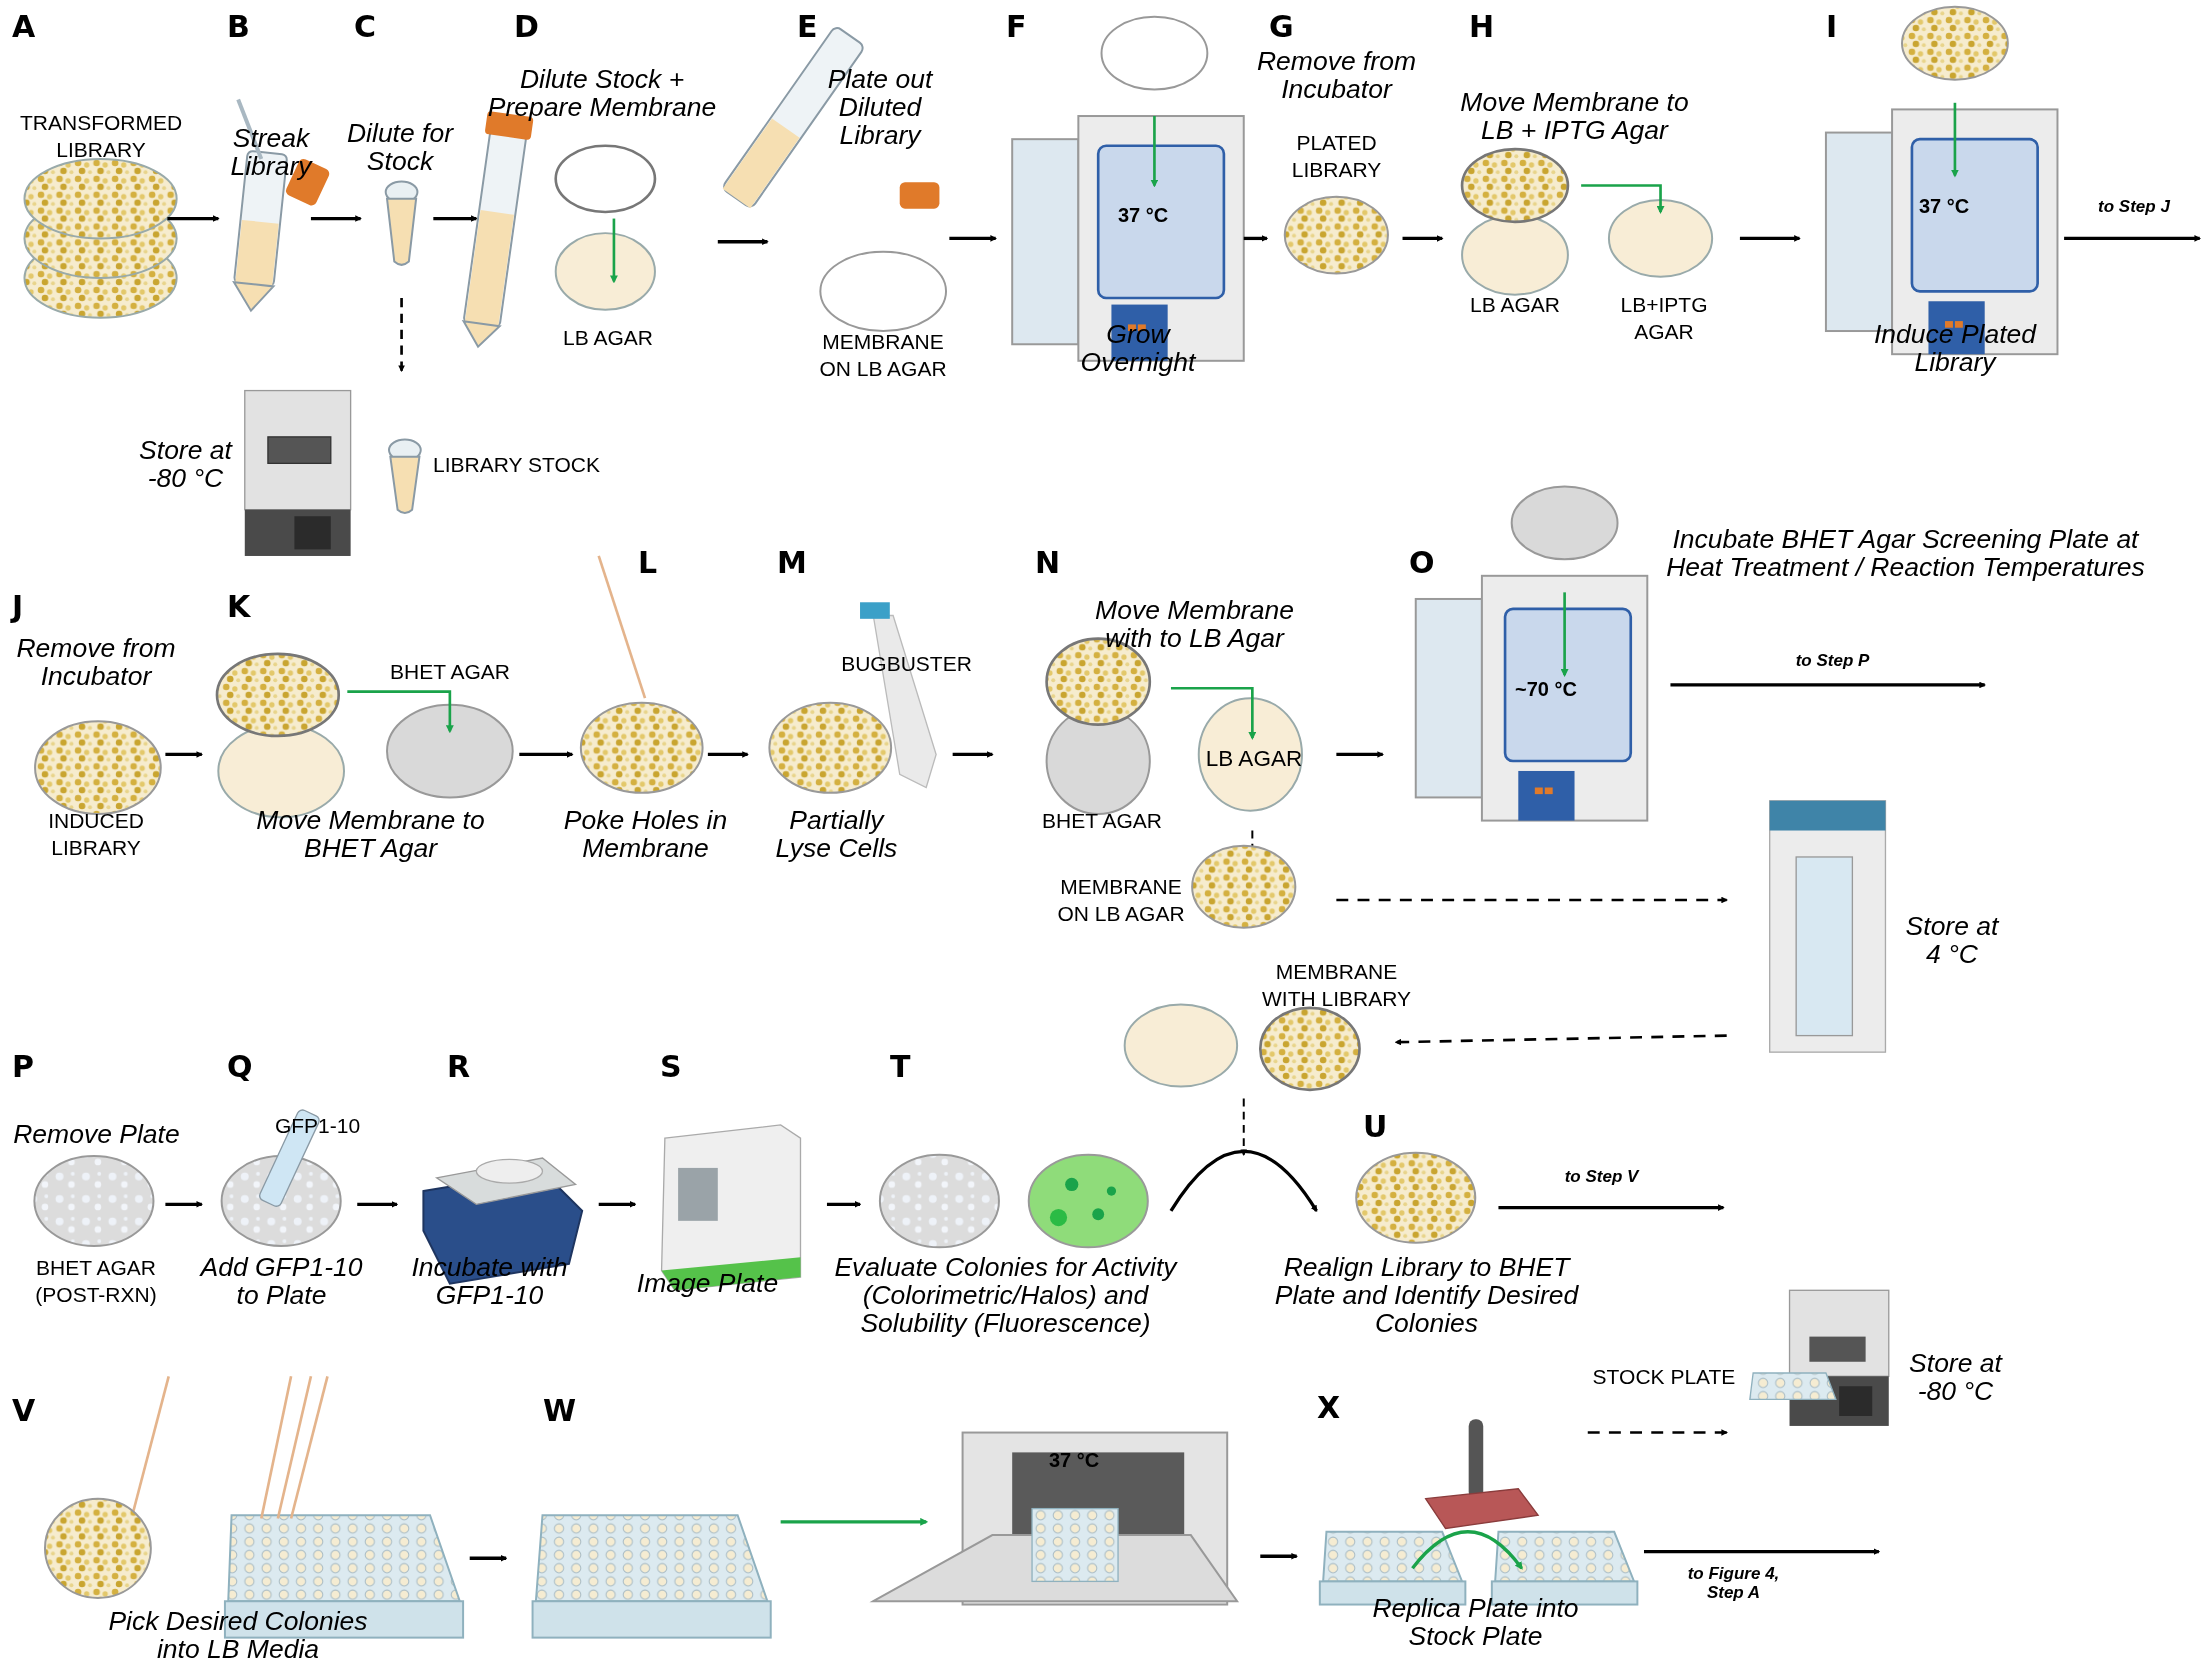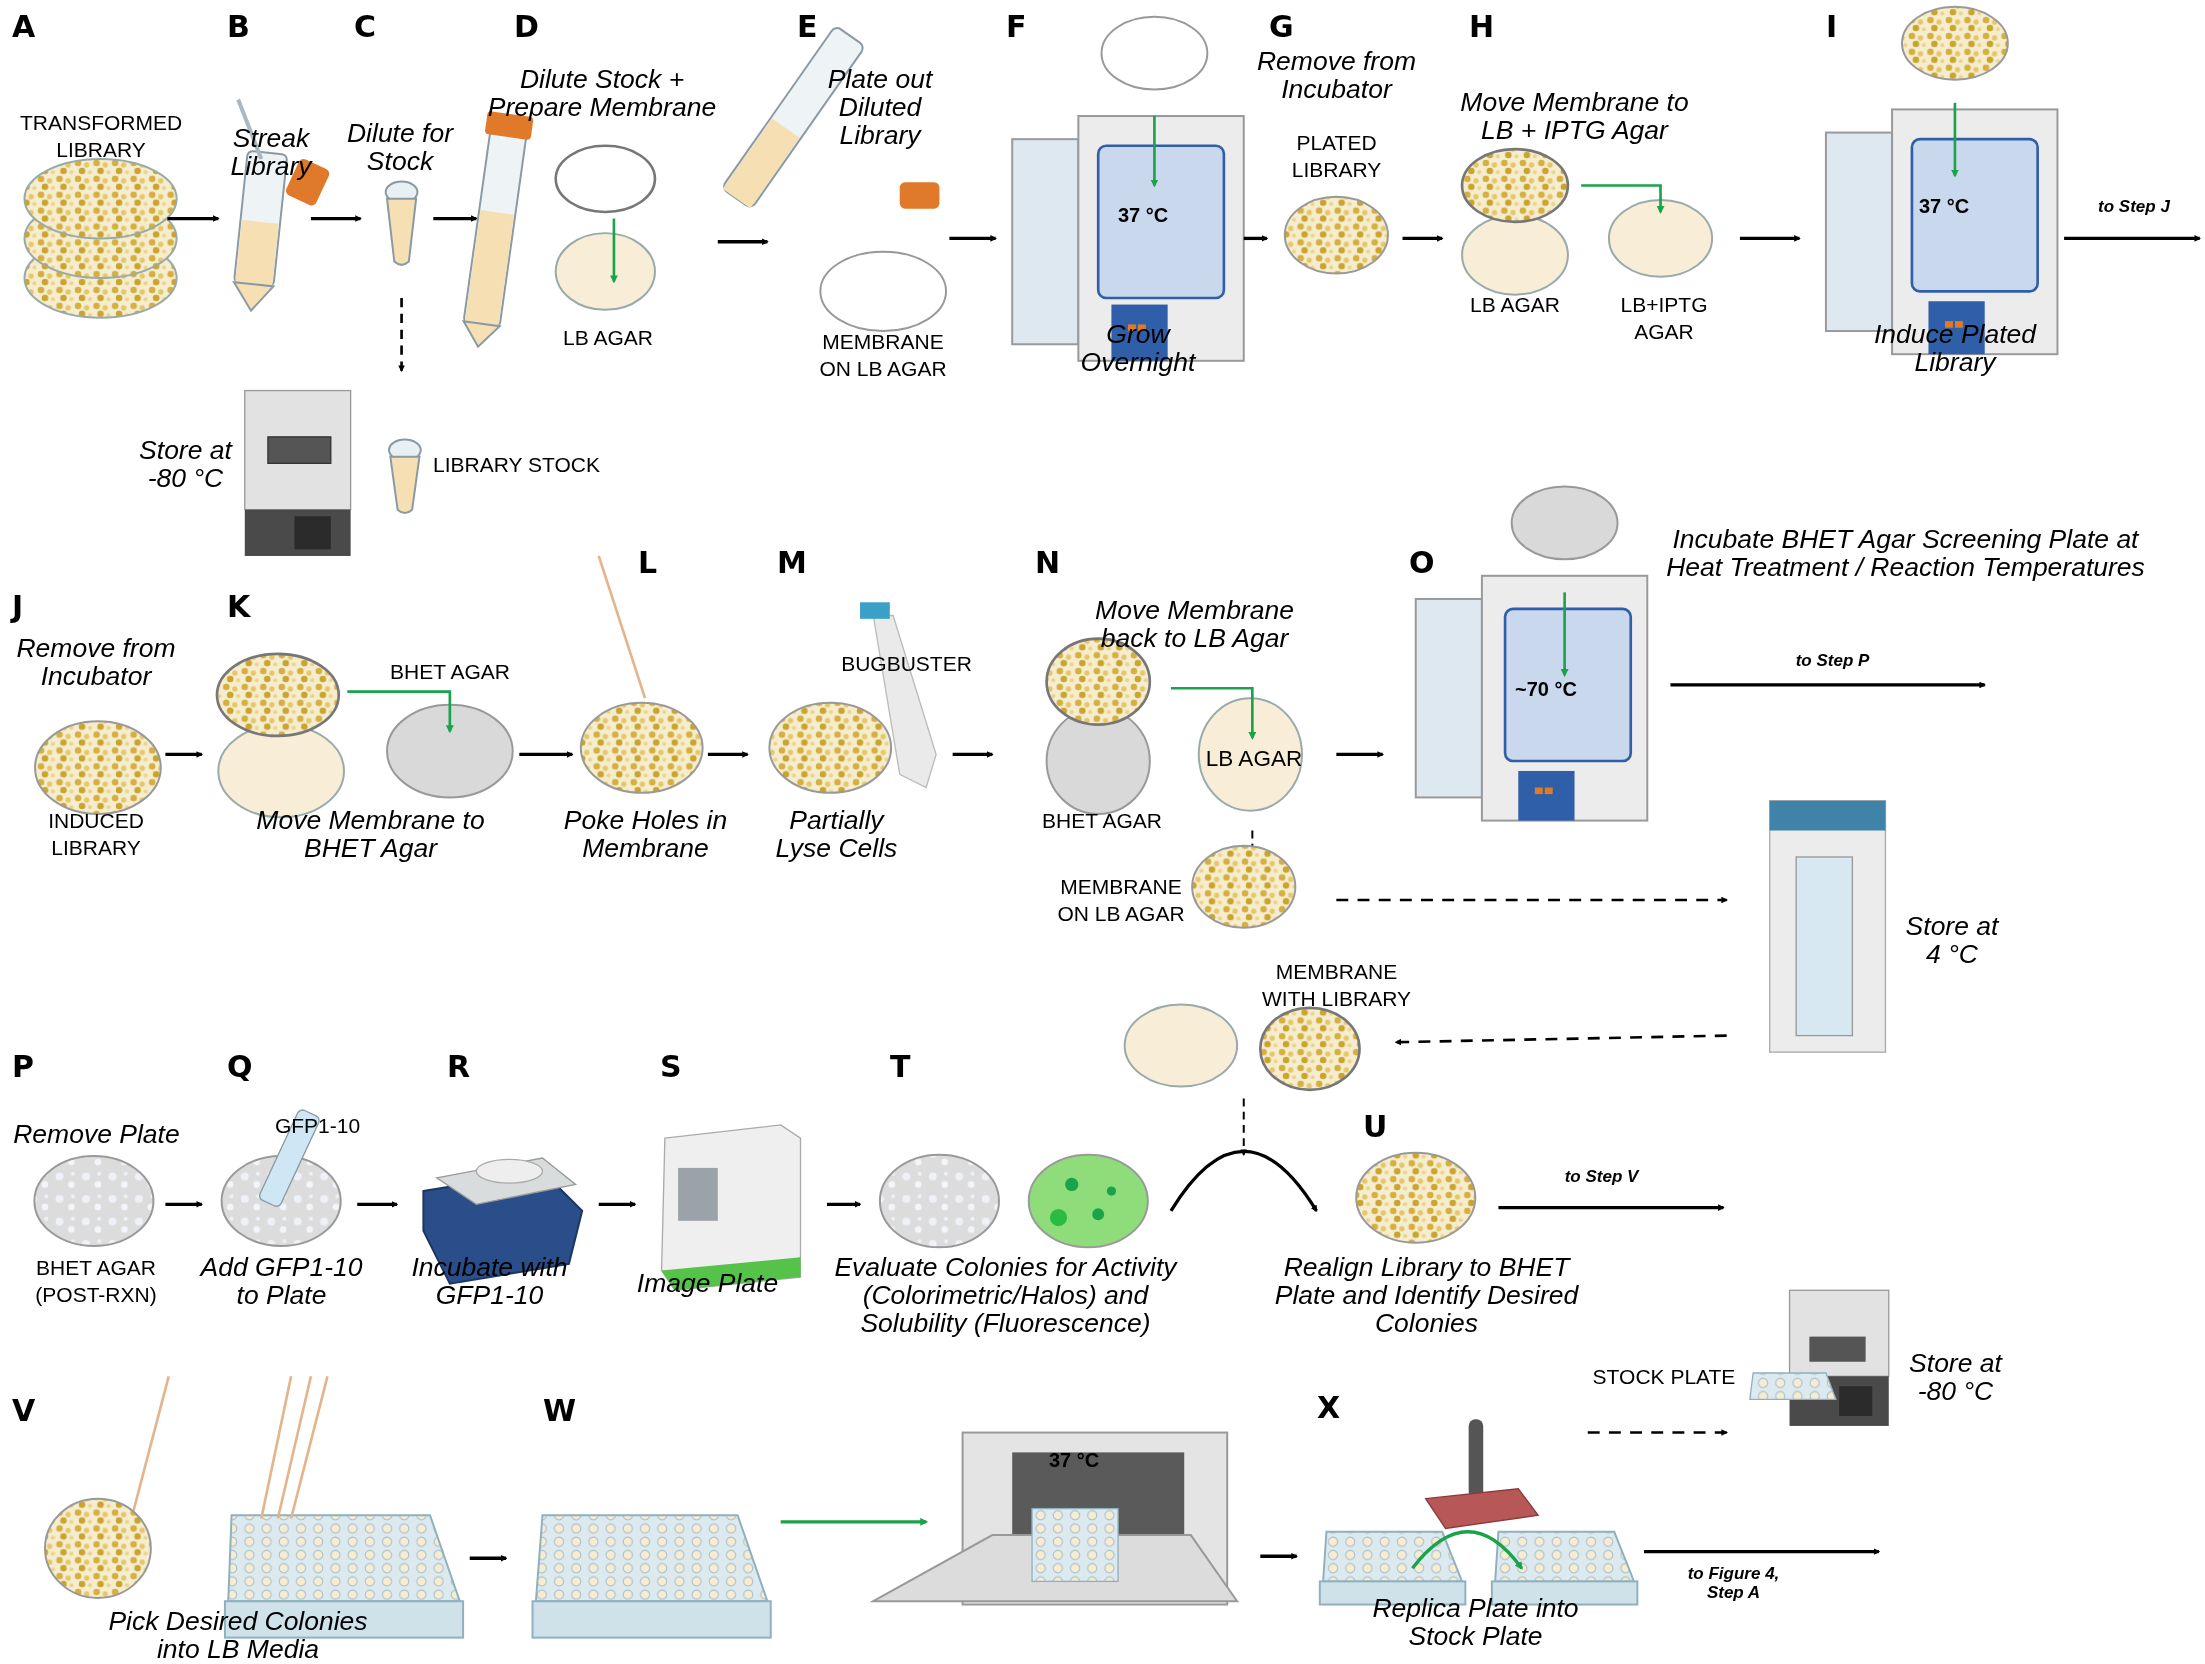--- a/index.html
+++ b/index.html
@@ -333,21 +333,21 @@
 LIBRARY</div>
   <div class="lbl" style="left:384px;top:658px;width:132px;">BHET AGAR</div>
   <div class="cap" style="left:228px;top:807px;width:285px;white-space:pre-line;">Move Membrane to
 BHET Agar</div>
   <div class="cap" style="left:543px;top:807px;width:205px;white-space:pre-line;">Poke Holes in
 Membrane</div>
   <div class="lbl" style="left:827px;top:650px;width:159px;">BUGBUSTER</div>
   <div class="cap" style="left:754px;top:807px;width:165px;white-space:pre-line;">Partially
 Lyse Cells</div>
   <div class="cap" style="left:1082px;top:597px;width:225px;white-space:pre-line;">Move Membrane
-back to LB Agar</div>
+with to LB Agar</div>
   <div class="lbl" style="left:1029px;top:807px;width:146px;">BHET AGAR</div>
   <div class="lbl" style="left:1201px;top:744px;width:106px;font-size:22.5px;">LB AGAR</div>
   <div class="lbl" style="left:1045px;top:873px;width:152px;white-space:pre-line;">MEMBRANE
 ON LB AGAR</div>
   <div class="lbl" style="left:1244px;top:958px;width:185px;white-space:pre-line;">MEMBRANE
 WITH LIBRARY</div>
   <div class="cap" style="left:1886px;top:913px;width:132px;white-space:pre-line;">Store at
 4 °C</div>
   <div class="cap" style="left:1634px;top:526px;width:543px;white-space:pre-line;">Incubate BHET Agar Screening Plate at
 Heat Treatment / Reaction Temperatures</div>

